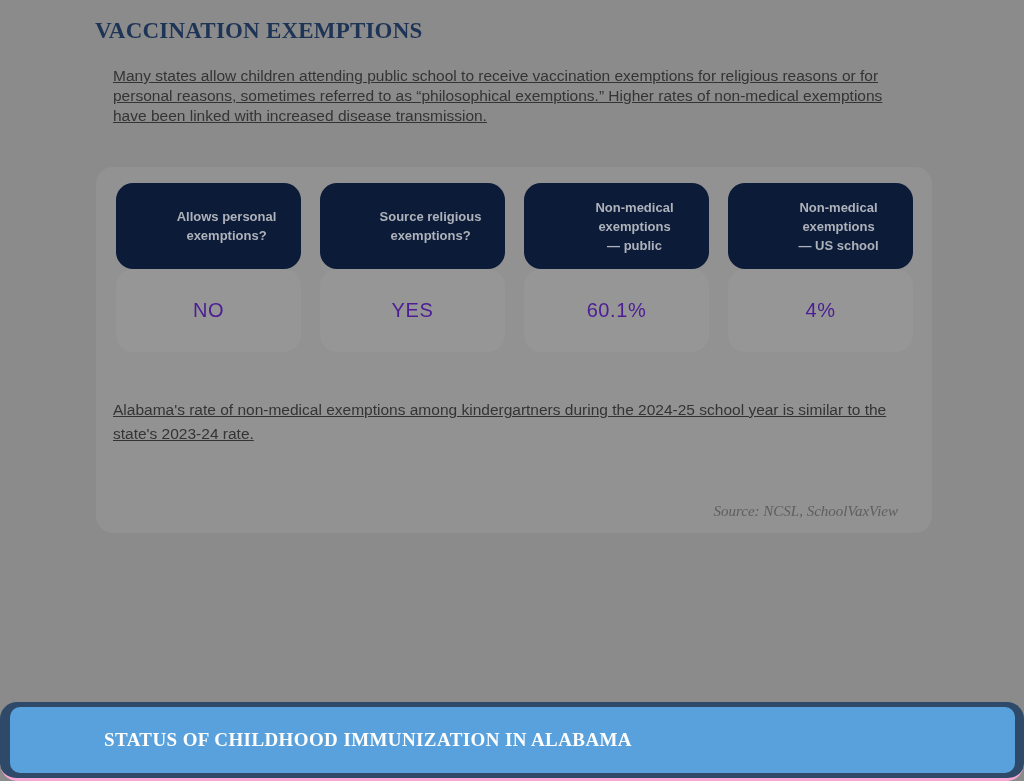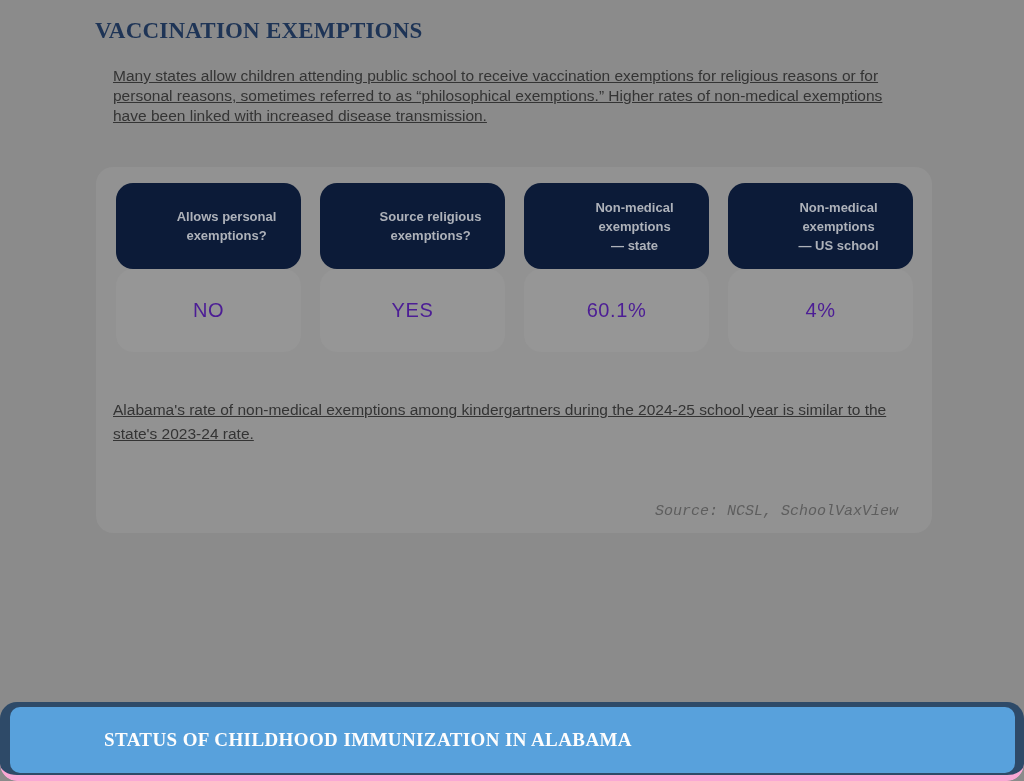--- a/index.html
+++ b/index.html
@@ -77,32 +77,32 @@
     width: 802px;
     font-size: 15.5px;
     line-height: 24px;
     color: #343434;
     text-decoration: underline;
   }
 
   .source {
     position: absolute;
     right: 34px; top: 336px;
-    font-family: Liberation Mono, monospace;
+    font-family: Liberation Serif, serif;
     font-style: italic;
     font-size: 15px;
     color: #5e5e5e;
   }
 
   .footer-frame {
     position: absolute;
     left: 0; bottom: 0;
     width: 1024px; height: 79px;
     background: #2e4a68;
-    border-bottom: 6px solid #f9a8d4;
+    border-bottom: 3px solid #f9a8d4;
   }
   .footer-bar {
     position: absolute;
     left: 10px; top: 5px;
     width: 1005px; height: 66px;
     background: #58a1dc;
     border-radius: 10px;
     display: flex;
     align-items: center;
   }
@@ -149,21 +149,21 @@
         <div class="stat-header">
           <span>Source religious</span>
           <span>exemptions?</span>
         </div>
         <div class="stat-value">YES</div>
       </div>
 
       <div class="stat">
         <div class="stat-header">
           <span>Non-medical exemptions</span>
-          <span>— state</span>
+          <span>— public</span>
         </div>
         <div class="stat-value">60.1%</div>
       </div>
 
       <div class="stat">
         <div class="stat-header">
           <span>Non-medical exemptions</span>
           <span>— US school</span>
         </div>
         <div class="stat-value">4%</div>

